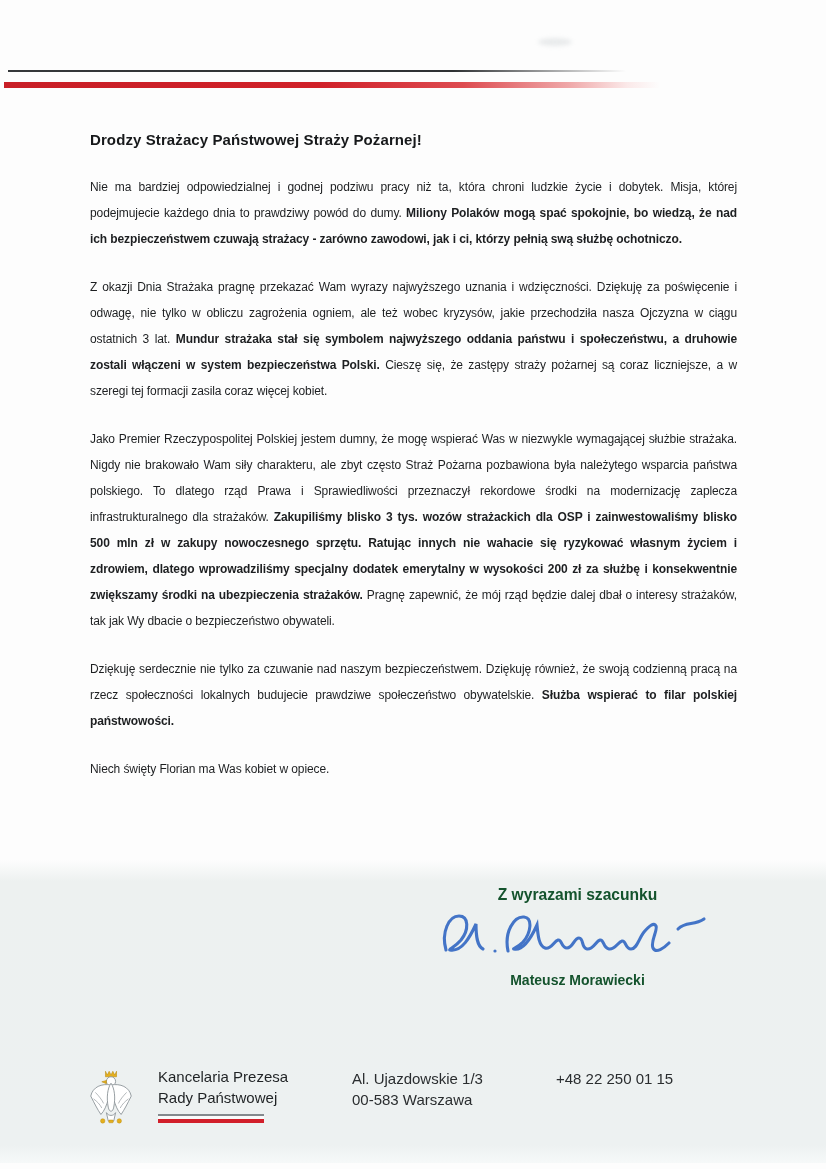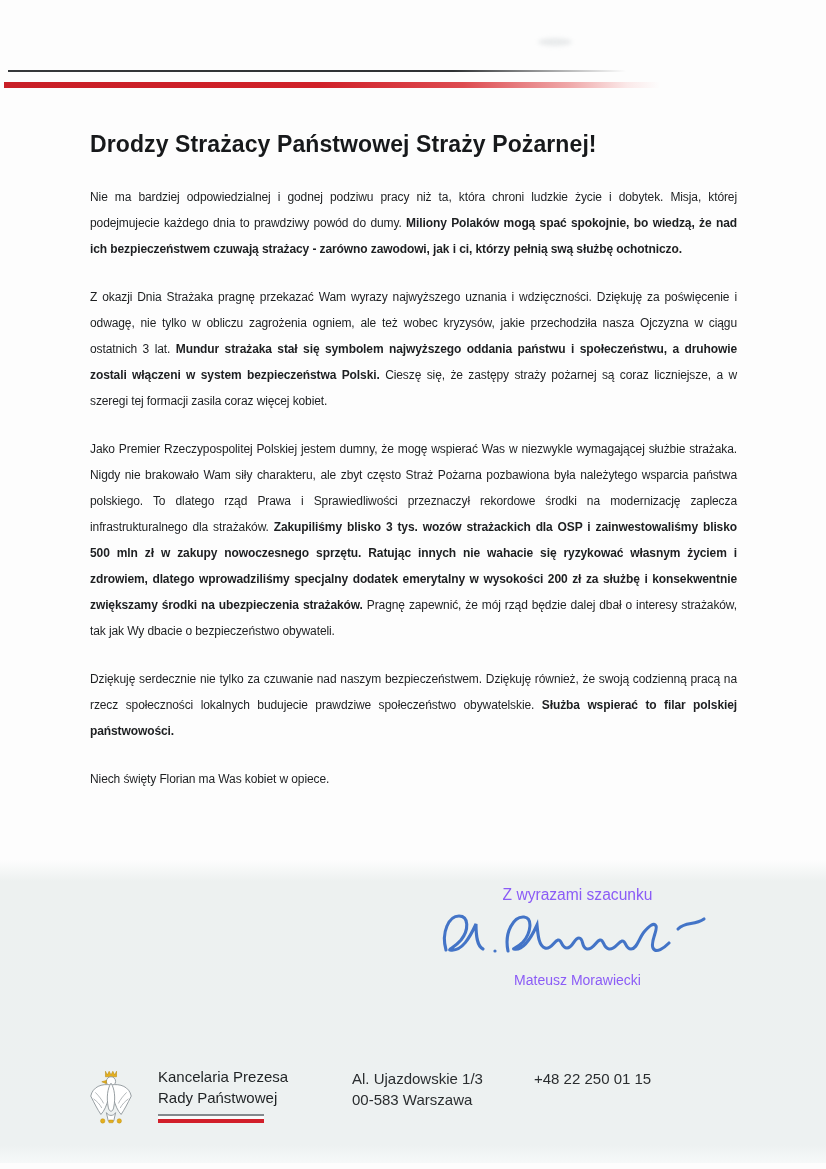--- a/index.html
+++ b/index.html
@@ -23,43 +23,43 @@
     position:absolute;left:8px;top:70px;width:618px;height:2px;
     background:linear-gradient(to right,#35383a 0%,#2e3133 72%,rgba(70,74,77,0) 100%);
   }
   .rule-red{
     position:absolute;left:4px;top:82px;width:656px;height:6px;
     background:linear-gradient(to right,#c81f27 0%,#d02129 48%,#dd4b50 70%,#efa7a8 86%,#fbe9e9 95%,rgba(255,255,255,0) 100%);
   }
   
   .letter{position:absolute;left:90px;top:131px;width:647px;color:#1d1f21;}
   .letter h1{
-    margin:0 0 26px 0;font-size:23px;font-weight:600;letter-spacing:.1px;color:#17191b;
+    margin:0 0 26px 0;font-size:15px;font-weight:600;letter-spacing:.1px;color:#17191b;
   }
   .letter p{
     margin:0 0 22px 0;font-size:12px;line-height:26px;text-align:justify;
     letter-spacing:-0.1px;
   }
   .letter p .b{font-weight:700;}
   
-  .closing{position:absolute;left:420px;top:886px;width:315px;text-align:center;color:#8b5cf6;}
+  .closing{position:absolute;left:420px;top:886px;width:315px;text-align:center;color:#14532d;font-weight:bold;}
   .closing .salut{font-size:15.6px;}
   .closing .sig{margin:4px 0 0 0;}
   .closing .name{font-size:14px;margin-top:2px;}
   
   .footer{position:absolute;left:88px;top:1066px;display:flex;align-items:flex-start;color:#232628;gap:10px;}
   .footer .eagle{width:46px;height:62px;flex:0 0 auto;}
   .footer .org{margin-left:14px;width:152px;}
   .footer .org .l{font-size:15px;line-height:21px;font-weight:500;color:#1f2224;}
   .flag{width:106px;margin-top:6px;}
   .flag .w{height:3px;background:#fafbfb;border-top:2px solid #84898d;}
   .flag .r{height:4px;background:#d21f2a;}
   .footer .addr{margin-left:32px;width:150px;padding-top:2px;}
   .footer .addr .l, .footer .phone{font-size:15px;line-height:21px;color:#2a2d2f;}
-  .footer .phone{margin-left:22px;padding-top:2px;}
+  .footer .phone{margin-left:44px;padding-top:2px;}
 </style>
 </head>
 <body>
 
 <div class="page">
 
   <div class="scan-smudge"></div>
   <div class="rule-dark"></div>
   <div class="rule-red"></div>
   <div class="scan-tint"></div>

